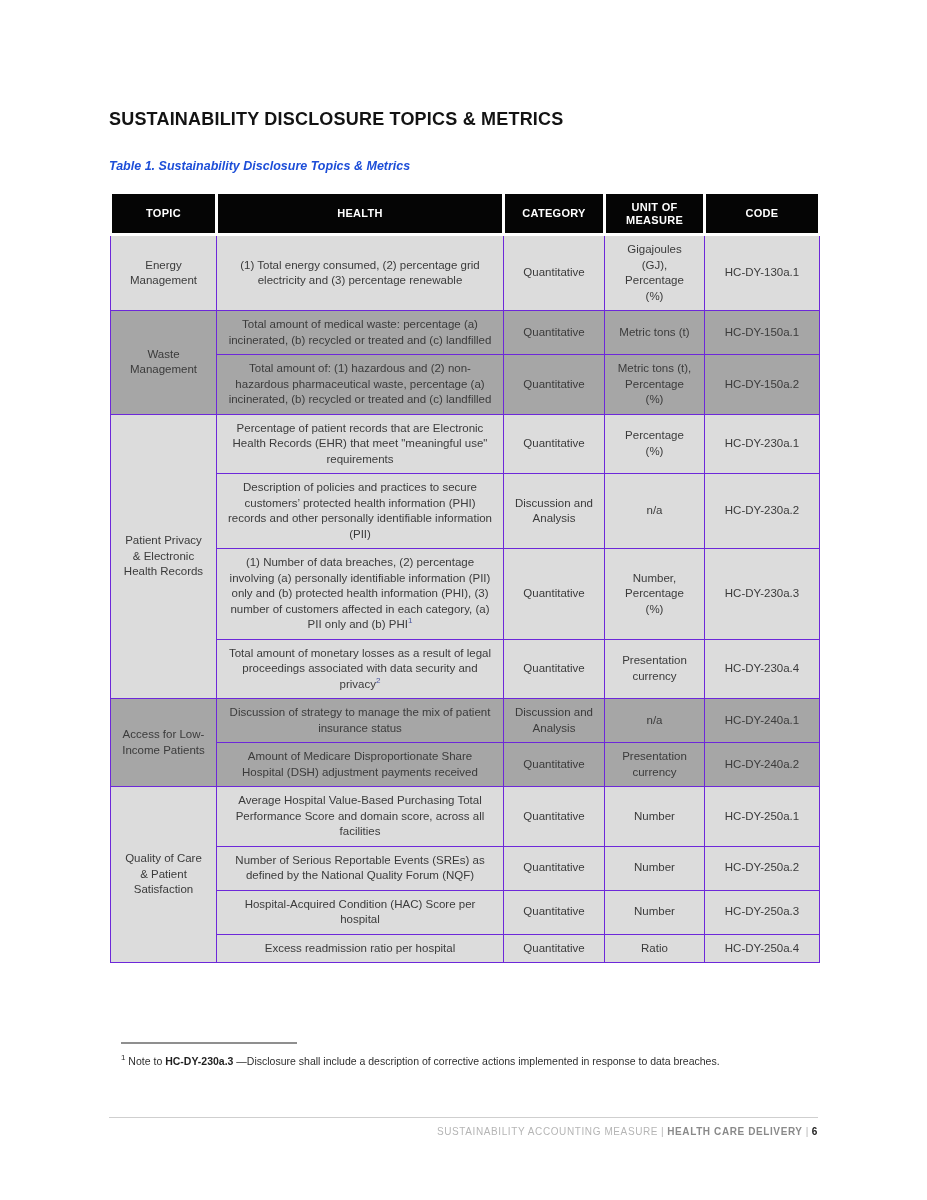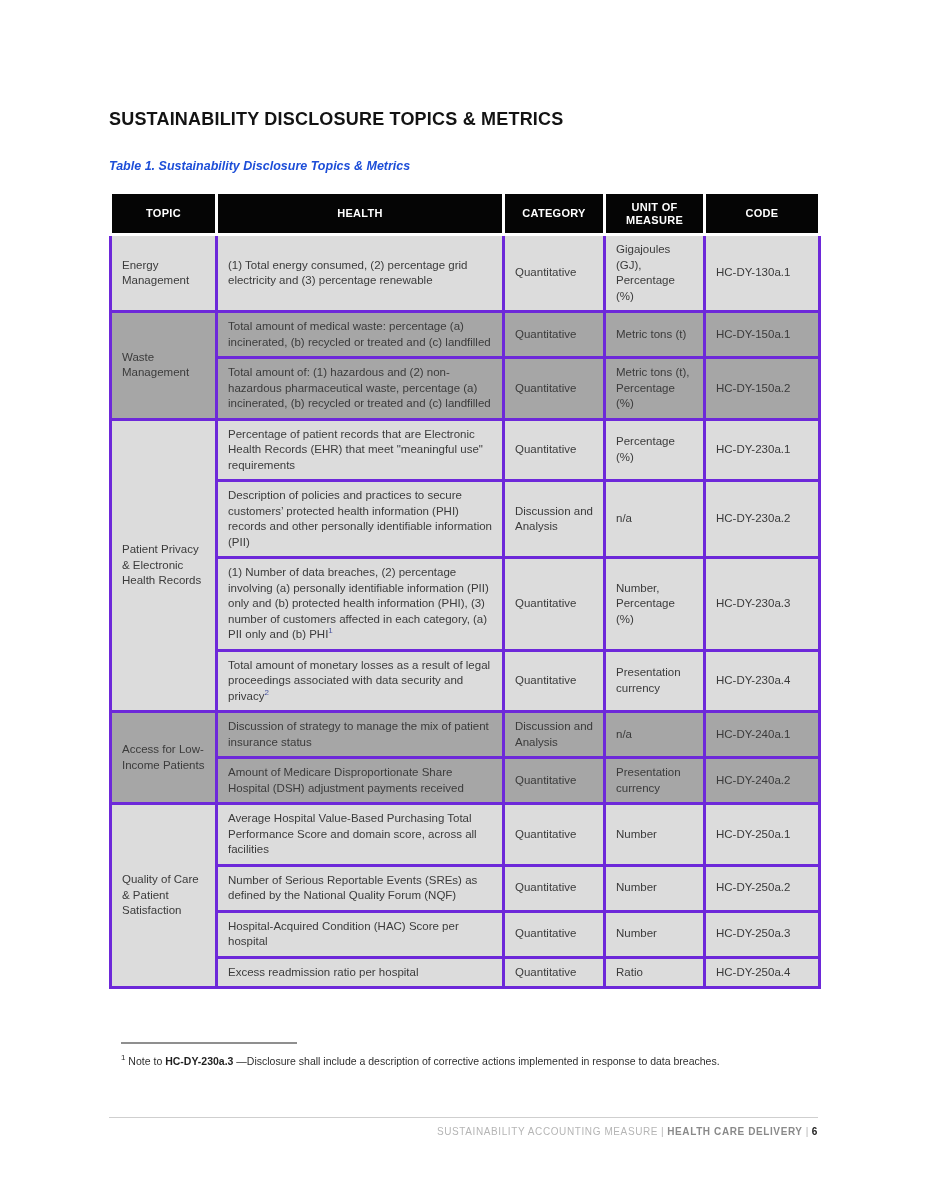--- a/index.html
+++ b/index.html
@@ -36,25 +36,26 @@
   }
   table.metrics th{
     background:var(--header-bg);
     color:#ffffff;
     font-size:11px;font-weight:bold;letter-spacing:0.3px;
     text-align:center;vertical-align:middle;
     height:42px;padding:4px 6px;line-height:13px;
     border:3px solid #ffffff;
   }
   table.metrics td{
-    border:3px solid #6d28d9;
+    border:1px solid #6d28d9;
     vertical-align:middle;
     font-size:11.5px;line-height:15.5px;
     color:var(--body-text);
     padding:6px 10px;
+    text-align:center;
   }
   td.shade-light{background:var(--row-light);}
   td.shade-dark{background:var(--row-dark);}
   sup.fn-ref{
     color:var(--fn-ref);
     font-size:8px;line-height:0;
     vertical-align:super;
   }
   .footnotes{
     position:absolute;left:109px;top:1042px;width:709px;

